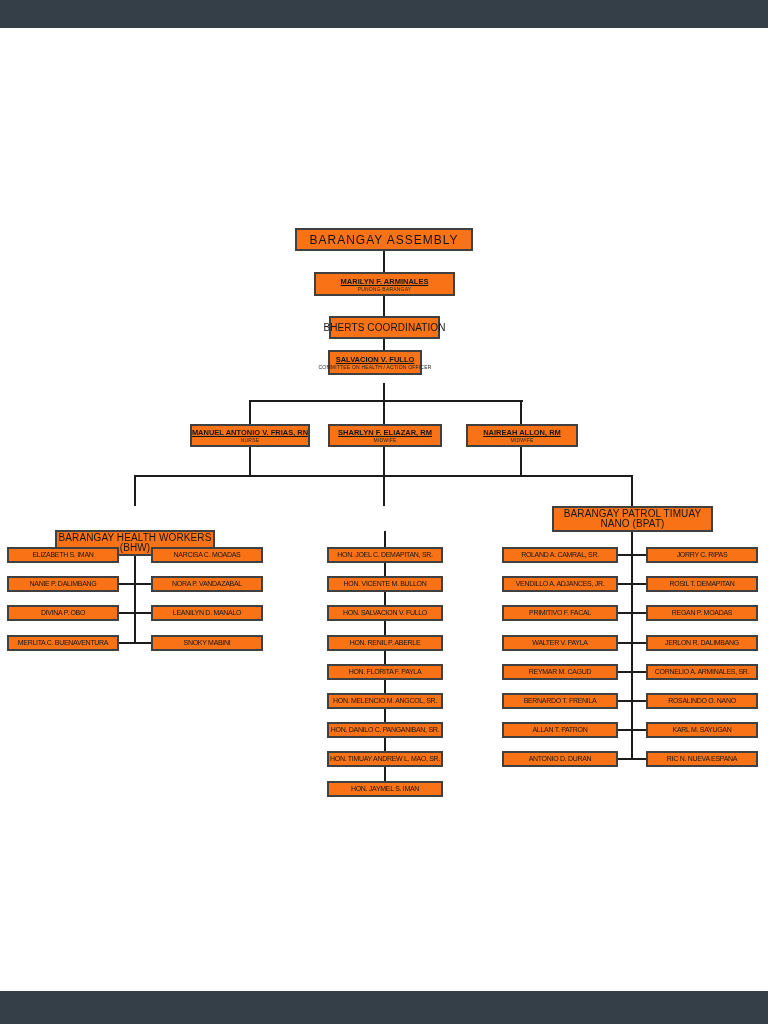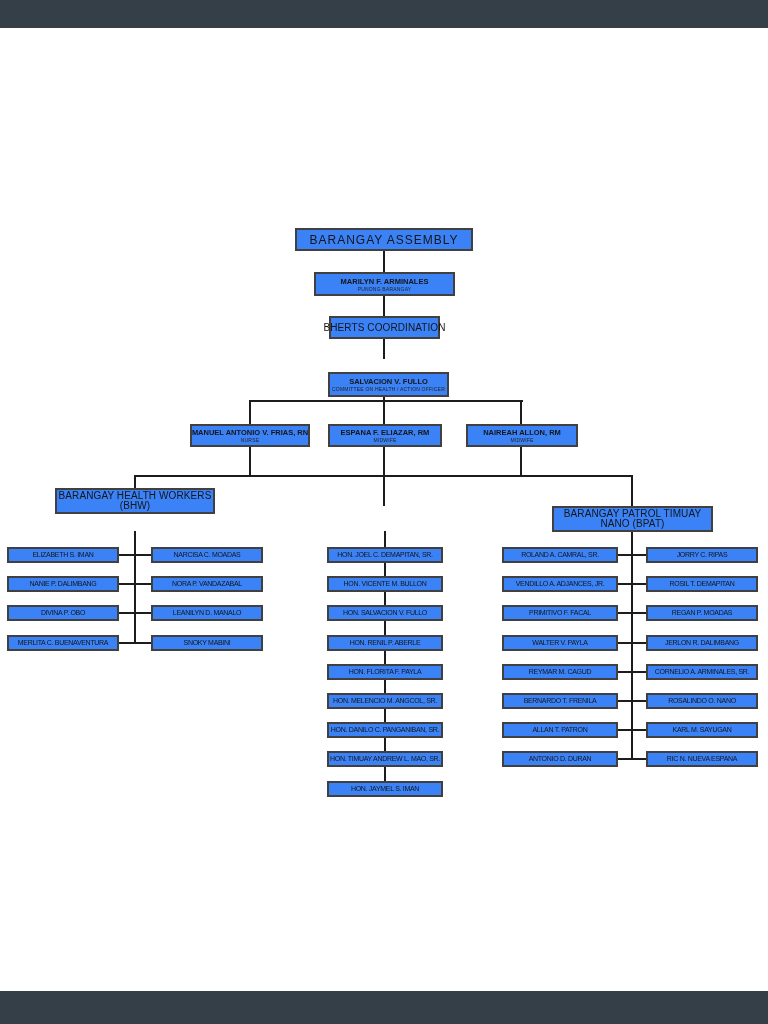--- a/index.html
+++ b/index.html
@@ -3,25 +3,25 @@
 <meta charset="utf-8">
 <style>
   html,body{margin:0;padding:0;}
   body{width:768px;height:1024px;background:#ffffff;font-family:"Liberation Sans",sans-serif;position:relative;overflow:hidden;}
   .stage{position:absolute;left:0;top:0;width:768px;height:1024px;background:#ffffff;}
   .viewer-bar{position:absolute;left:0;width:768px;background:#353f47;}
   .bar-top{top:0;height:28px;}
   .bar-bottom{top:991px;height:33px;}
   .chart{position:absolute;left:0;top:0;width:768px;height:1024px;color:#151515;}
   .line{position:absolute;background:#1c1c1c;}
-  .box{position:absolute;background:#3b82f6;border:2px solid #404040;box-sizing:border-box;
+  .box{position:absolute;background:#f97316;border:2px solid #404040;box-sizing:border-box;
        display:flex;flex-direction:column;align-items:center;justify-content:center;
        text-align:center;white-space:nowrap;}
   .box-assembly{font-size:12px;letter-spacing:1px;}
-  .name-u{font-size:7.5px;font-weight:bold;text-underline-offset:1px;line-height:9px;}
+  .name-u{font-size:7.5px;font-weight:bold;text-decoration:underline;text-underline-offset:1px;line-height:9px;}
   .role{font-size:5px;line-height:6px;letter-spacing:.2px;color:#222;}
   .hdr{font-size:10px;line-height:10px;letter-spacing:.1px;}
   .member{height:16px;font-size:7px;letter-spacing:-0.3px;line-height:12px;overflow:hidden;}
 </style>
 </head>
 <body>
 
 <div class="stage">
   <div class="viewer-bar bar-top"></div>
   <div class="viewer-bar bar-bottom"></div>
@@ -78,39 +78,39 @@
 
     <div class="box" style="left:314px;top:272px;width:141px;height:24px;">
       <span class="name-u">MARILYN F. ARMINALES</span>
       <span class="role">PUNONG BARANGAY</span>
     </div>
 
     <div class="box hdr" style="left:329px;top:316px;width:111px;height:23px;">
       <span>BHERTS COORDINATION</span>
     </div>
 
-    <div class="box" style="left:328px;top:372px;width:121px;height:25px;">
+    <div class="box" style="left:328px;top:350px;width:94px;height:25px;">
       <span class="name-u">SALVACION V. FULLO</span>
       <span class="role">COMMITTEE ON HEALTH / ACTION OFFICER</span>
     </div>
 
     <div class="box" style="left:190px;top:424px;width:120px;height:23px;">
       <span class="name-u">MANUEL ANTONIO V. FRIAS, RN</span>
       <span class="role">NURSE</span>
     </div>
     <div class="box" style="left:328px;top:424px;width:114px;height:23px;">
-      <span class="name-u">ESPANA F. ELIAZAR, RM</span>
+      <span class="name-u">SHARLYN F. ELIAZAR, RM</span>
       <span class="role">MIDWIFE</span>
     </div>
     <div class="box" style="left:466px;top:424px;width:112px;height:23px;">
       <span class="name-u">NAIREAH ALLON, RM</span>
       <span class="role">MIDWIFE</span>
     </div>
 
-    <div class="box hdr" style="left:55px;top:488px;width:160px;height:26px;">
+    <div class="box hdr" style="left:55px;top:530px;width:160px;height:26px;">
       <span>BARANGAY HEALTH WORKERS</span>
       <span>(BHW)</span>
     </div>
     <div class="box hdr" style="left:552px;top:506px;width:161px;height:26px;">
       <span>BARANGAY PATROL TIMUAY</span>
       <span>NANO (BPAT)</span>
     </div>
 
     <div id="members">
         <div class="box member" style="left: 7px; top: 547px; width: 112px;">ELIZABETH S. IMAN</div>

